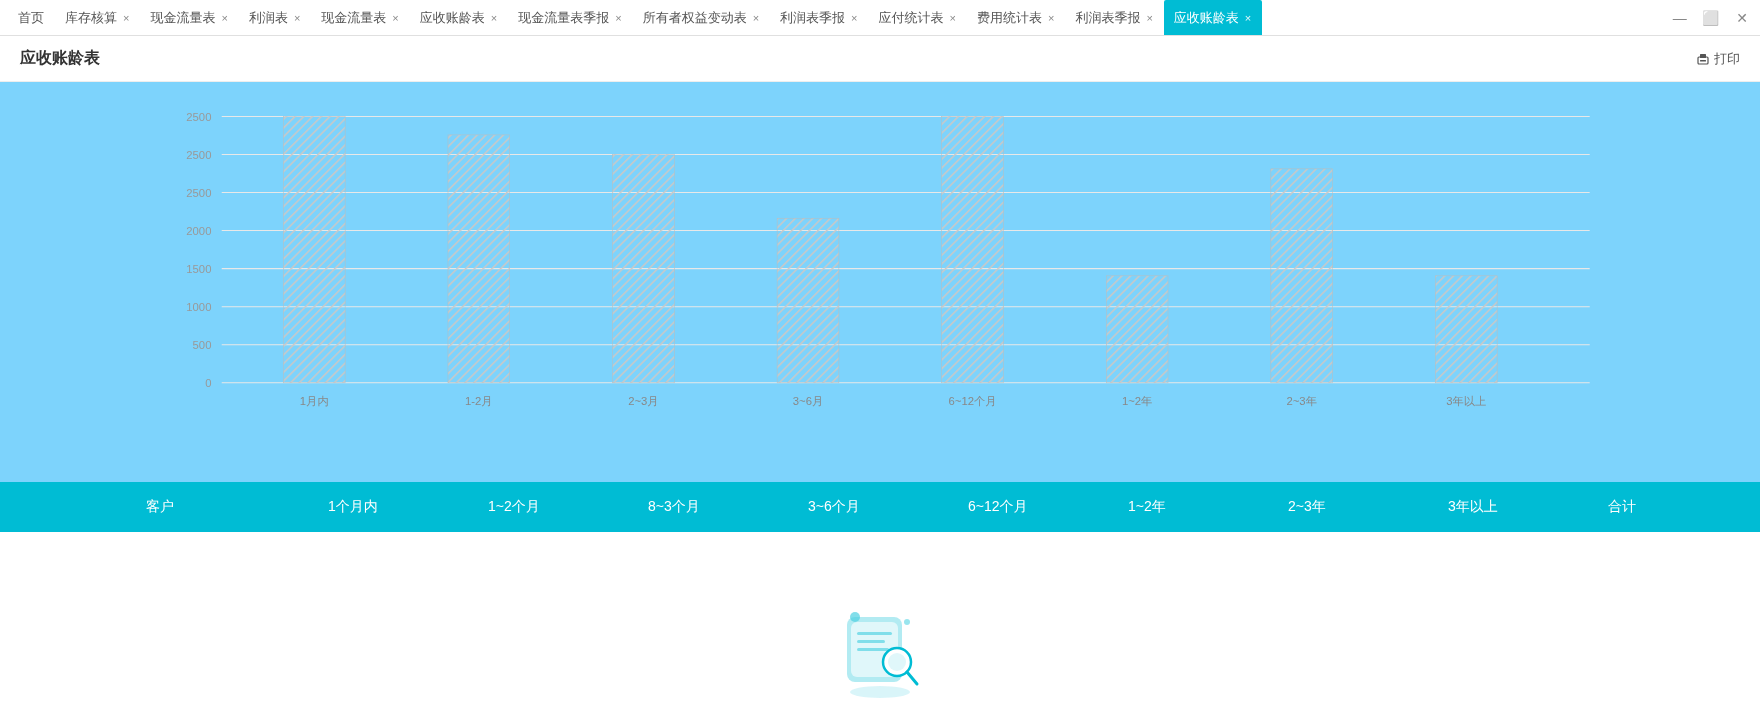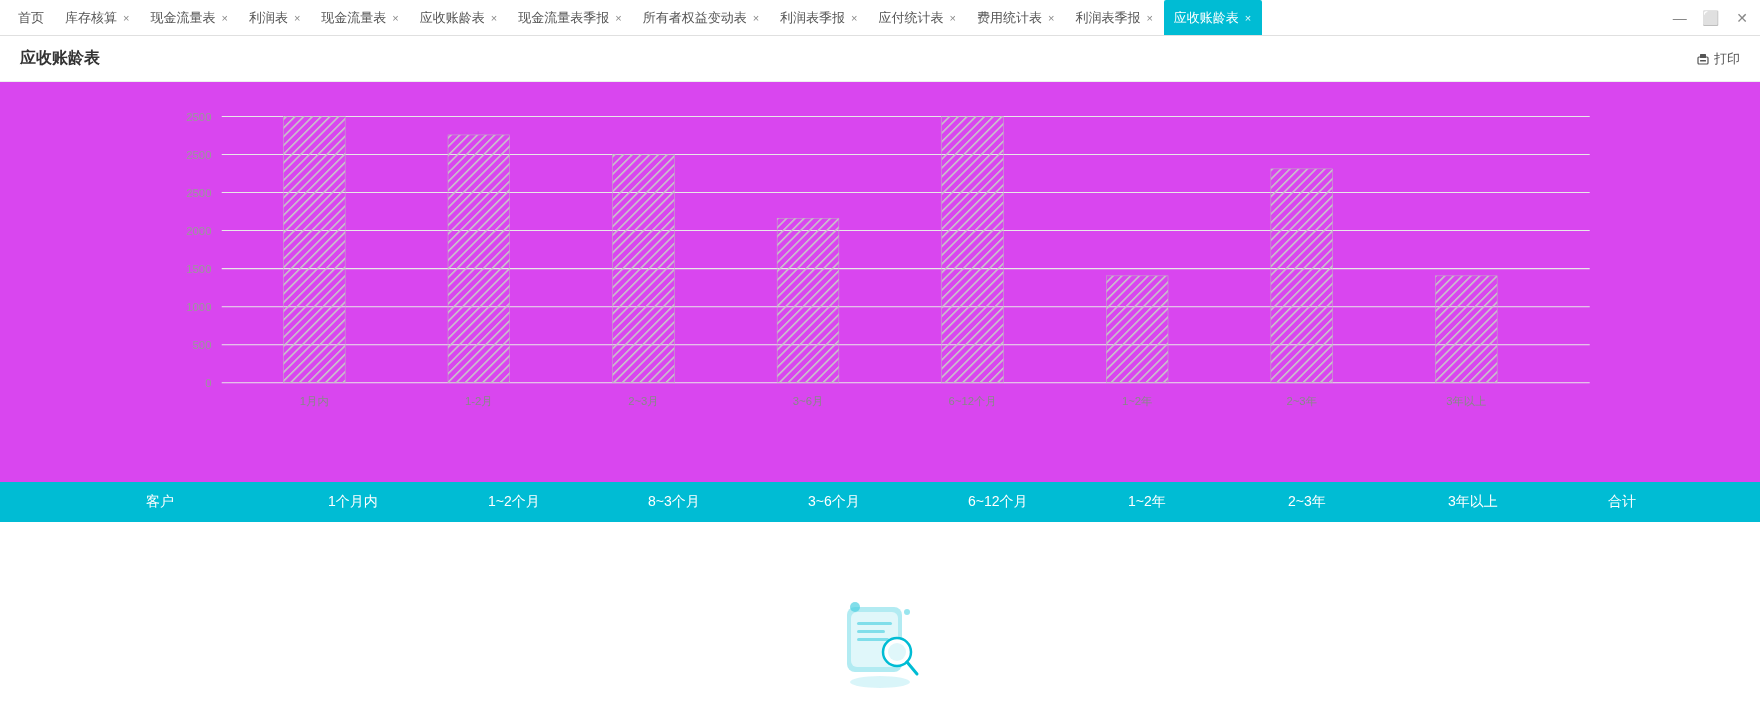--- a/index.html
+++ b/index.html
@@ -92,40 +92,40 @@
     }
 
     
     .main-content {
       background: #fff;
       margin: 0;
     }
 
     
     .chart-container {
-      background: #d946ef;
+      background: #7dd3fc;
       padding: 20px 20px 10px 20px;
       height: 400px;
       position: relative;
       text-align: center;
     }
 
     
     .chart-svg {
       width: 100%;
       height: 360px;
     }
 
     
     .table-header {
       display: grid;
       grid-template-columns: 2fr 1fr 1fr 1fr 1fr 1fr 1fr 1fr 1fr 1fr;
       background: #00bcd4;
       color: #fff;
-      height: 40px;
+      height: 50px;
       align-items: center;
     }
     .table-header-cell {
       text-align: left;
       font-size: 14px;
       font-weight: normal;
       padding: 0 8px;
     }
     .table-header-cell:first-child {
       text-align: center;

